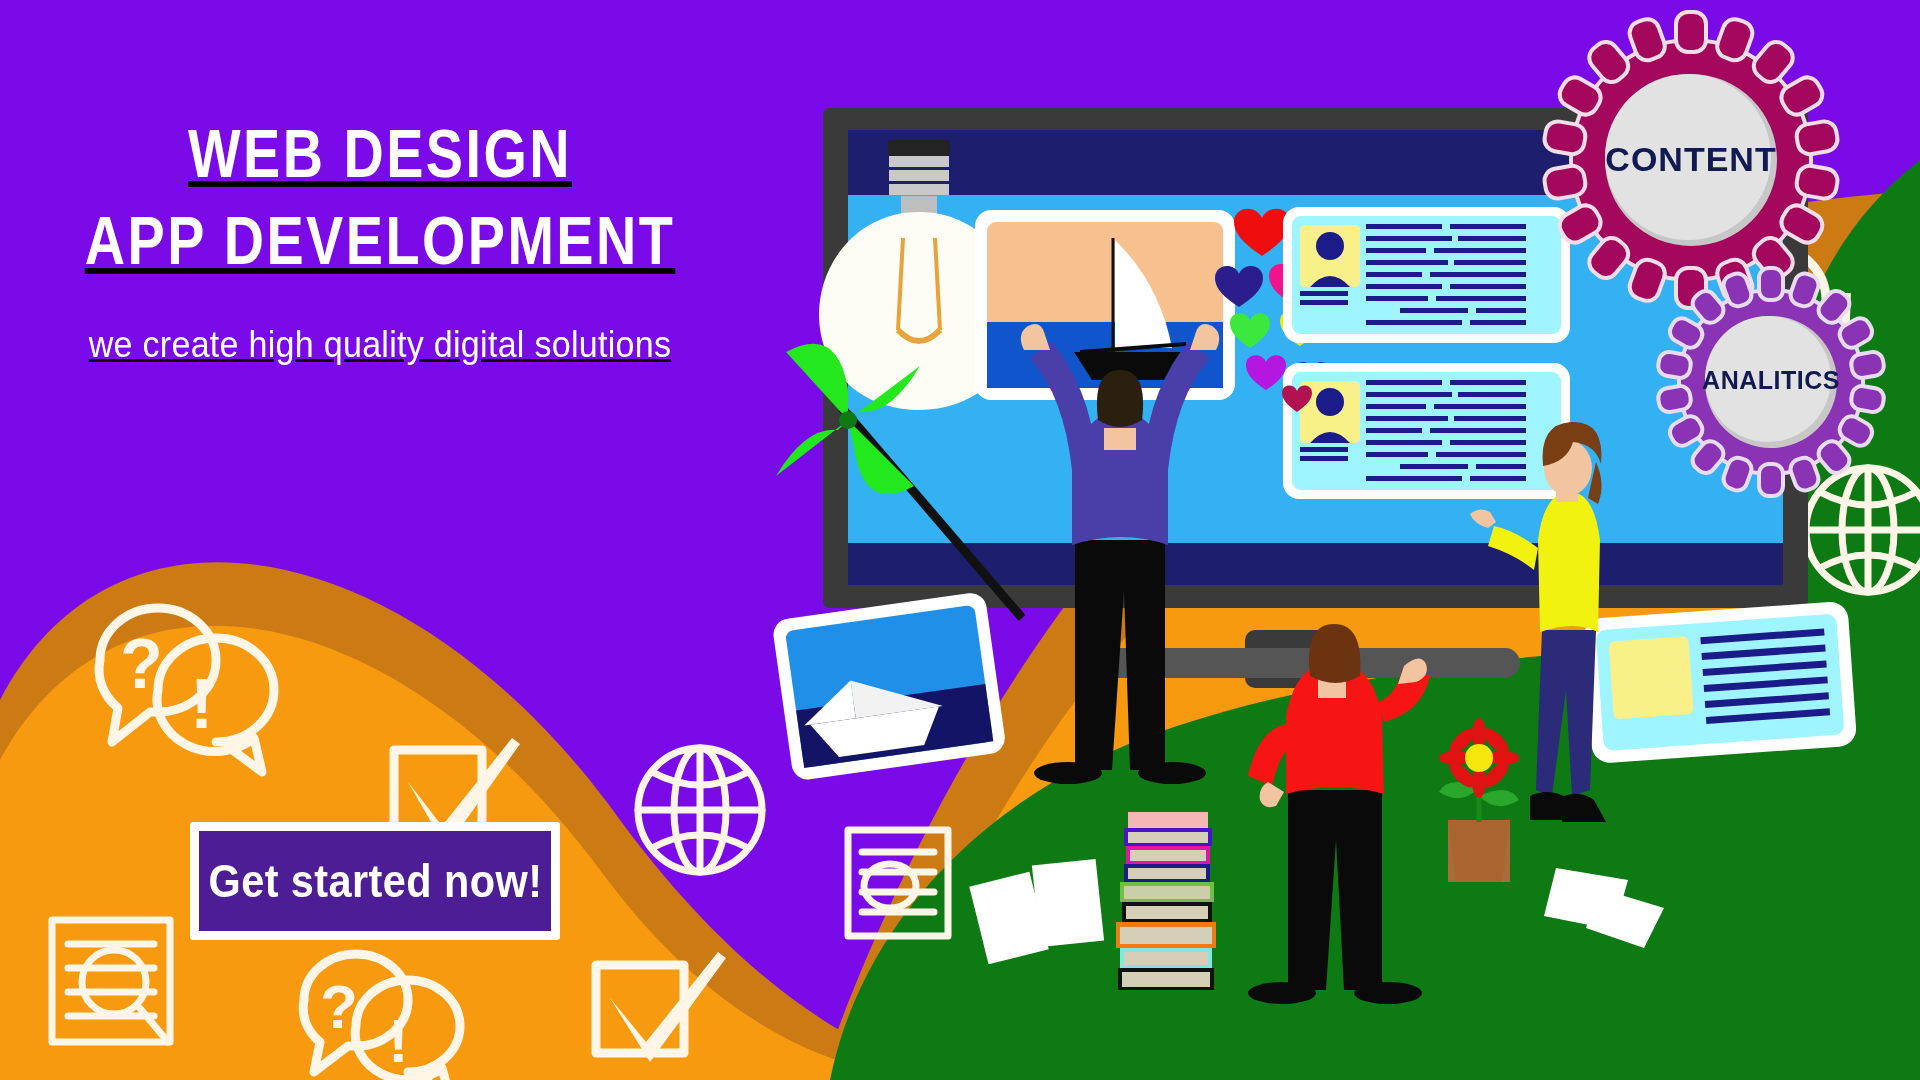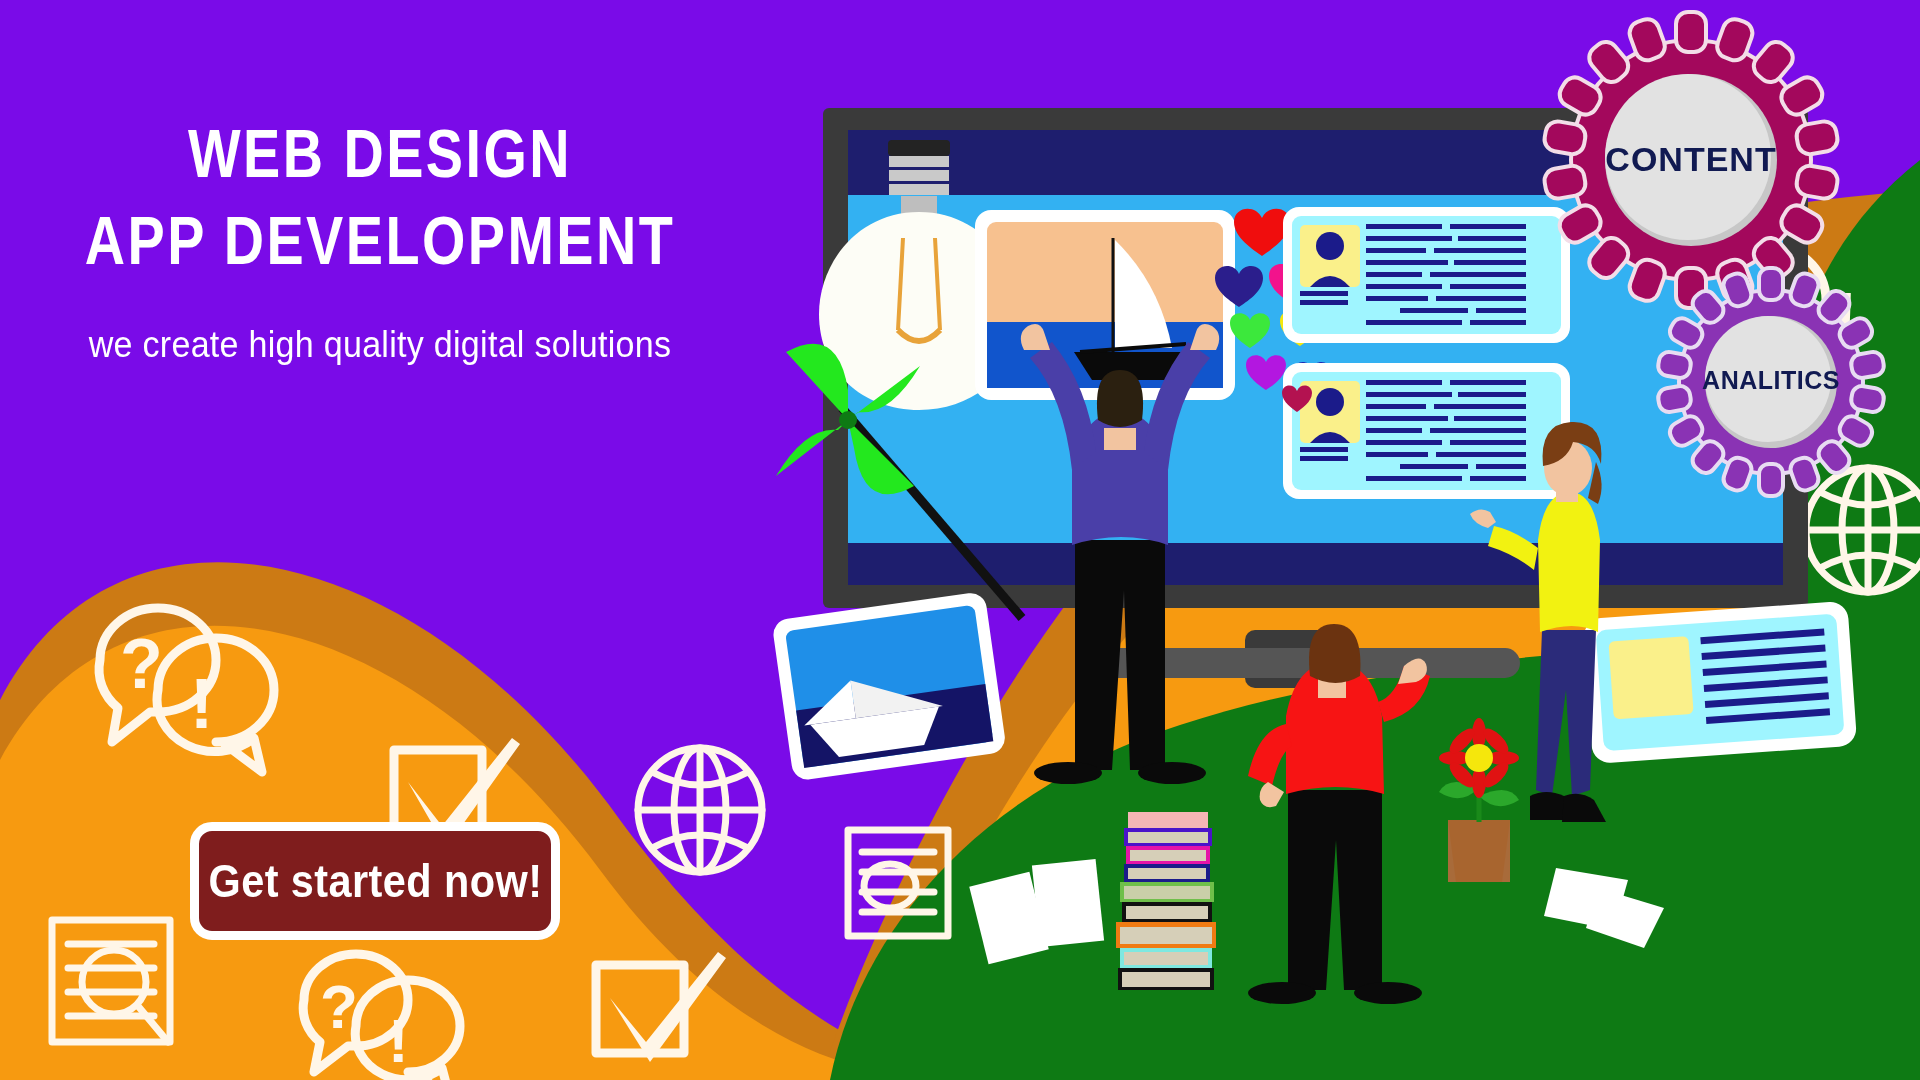--- a/index.html
+++ b/index.html
@@ -7,21 +7,21 @@
   body {
     font-family:"Liberation Sans", sans-serif;
     background:#7A0BE8;
     position:relative;
   }
   .stage { position:absolute; inset:0; overflow:hidden; }
   .layer { position:absolute; inset:0; }
   svg.layer { display:block; }
 
   
-  .copy { position:absolute; left:0; top:110px; width:760px; text-align:center; z-index:40; }
+  .copy { position:absolute; left:0; top:110px; width:760px; text-align:center; z-index:40;text-decoration:underline; }
   .headline {
     color:#FFFFFF;
     font-family:"Liberation Sans Narrow","Liberation Sans", sans-serif;
     font-weight:bold;
     font-size:68px;
     line-height:1.28;
     letter-spacing:3px;
     transform:scaleX(0.82);
     transform-origin:center;
     white-space:nowrap;
@@ -35,23 +35,23 @@
     letter-spacing:0.3px;
     transform:scaleX(0.92);
     transform-origin:center;
     white-space:nowrap;
   }
 
   
   .cta {
     position:absolute; left:190px; top:822px;
     width:370px; height:118px;
-    background:#7f1d1d;
+    background:#4c1d95;
     border:9px solid #FFFFFF;
-    border-radius:22px;
+    border-radius:3px;
     display:flex; align-items:center; justify-content:center;
     z-index:45;
     cursor:pointer;
   }
   .cta-label {
     color:#FFFFFF;
     font-family:"Liberation Sans Narrow","Liberation Sans", sans-serif;
     font-weight:bold;
     font-size:46px;
     letter-spacing:0.5px;

